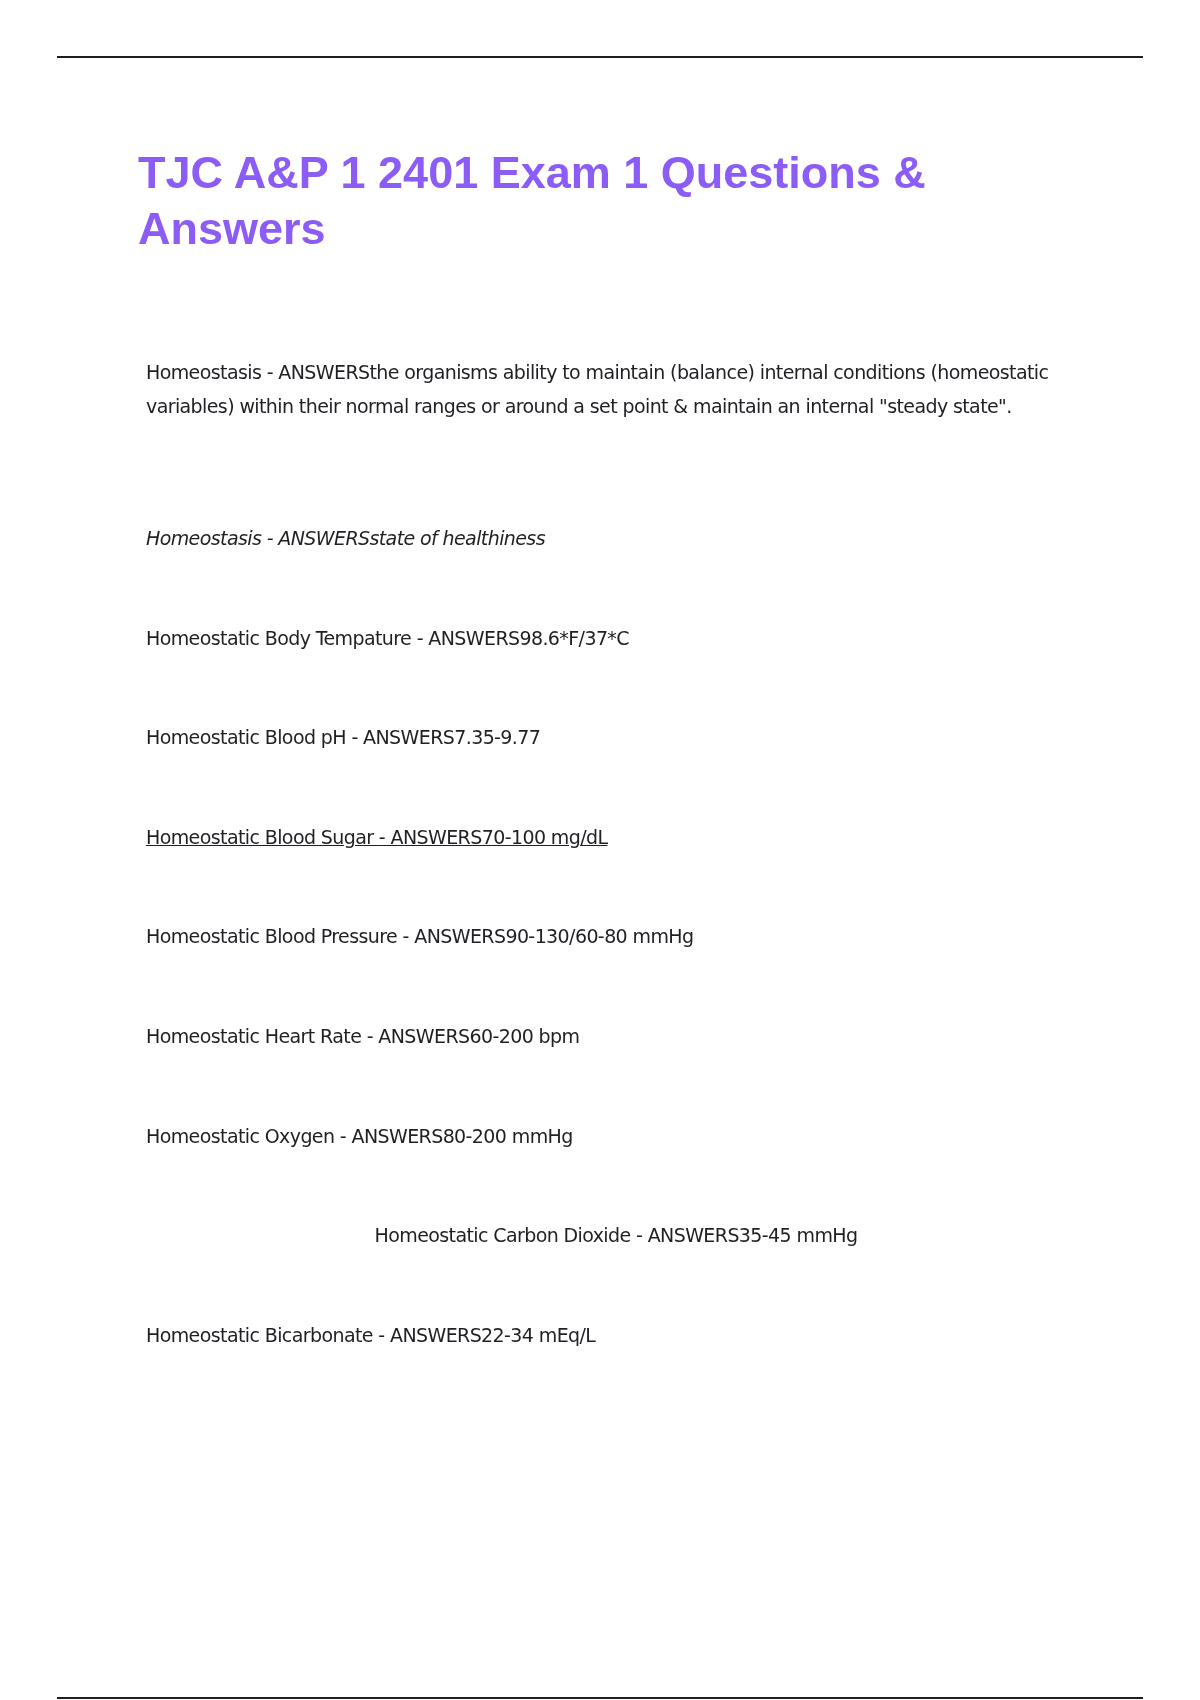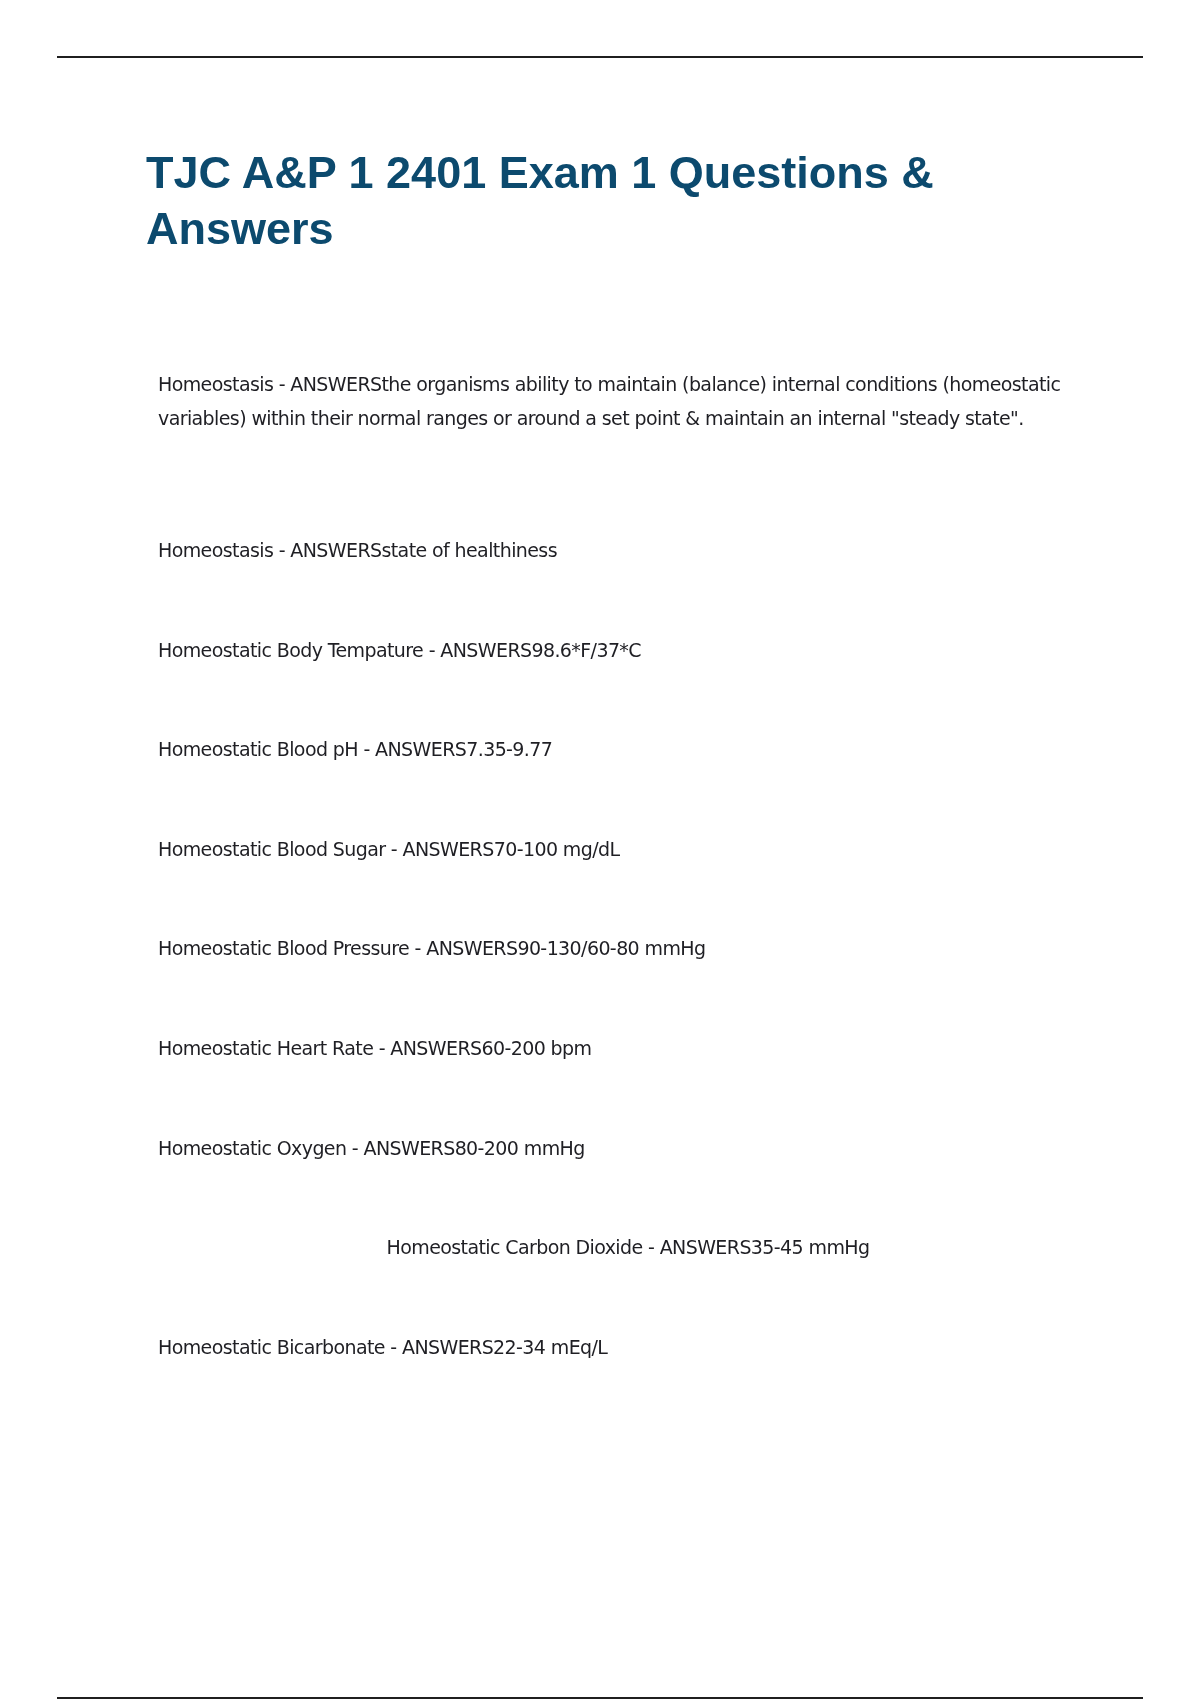--- a/index.html
+++ b/index.html
@@ -18,61 +18,61 @@
       position: absolute;
       left: 57px;
       width: 1086px;
       height: 2px;
       background: #1f1f1f;
     }
     .rule.top { top: 56px; }
     .rule.bottom { top: 1697px; }
     .title {
       position: absolute;
-      left: 146px;
+      left: 138px;
       top: 145px;
       width: 900px;
       margin: 0;
       font-family: "Liberation Sans", sans-serif;
       font-weight: bold;
       font-size: 45px;
       line-height: 56px;
-      color: #0c4a6e;
+      color: #8b5cf6;
     }
     .entries {
       position: absolute;
       left: 146px;
       top: 356px;
       width: 940px;
       font-family: "DejaVu Sans", sans-serif;
       font-size: 19px;
       color: #1f1f24;
     }
     .entry {
       line-height: 33.5px;
-      margin: 12px;
+      margin: 0;
       position: absolute;
       left: 0;
       width: 940px;
       letter-spacing: -0.6px;
     }
   </style>
 </head>
 <body>
 
 <div class="rule top"></div>
 
 <h1 class="title">TJC A&amp;P 1 2401 Exam 1 Questions &amp; Answers</h1>
 
 <div class="entries">
   <p class="entry" style="top:0px;">Homeostasis - ANSWERSthe organisms ability to maintain (balance) internal conditions (homeostatic variables) within their normal ranges or around a set point &amp; maintain an internal "steady state".</p>
-  <p class="entry" style="top:166px;">Homeostasis - ANSWERSstate of healthiness</p>
+  <p class="entry" style="top:166px;font-style:italic;">Homeostasis - ANSWERSstate of healthiness</p>
   <p class="entry" style="top:266px;">Homeostatic Body Tempature - ANSWERS98.6*F/37*C</p>
   <p class="entry" style="top:365px;">Homeostatic Blood pH - ANSWERS7.35-9.77</p>
-  <p class="entry" style="top:465px;">Homeostatic Blood Sugar - ANSWERS70-100 mg/dL</p>
+  <p class="entry" style="top:465px;text-decoration:underline;">Homeostatic Blood Sugar - ANSWERS70-100 mg/dL</p>
   <p class="entry" style="top:564px;">Homeostatic Blood Pressure - ANSWERS90-130/60-80 mmHg</p>
   <p class="entry" style="top:664px;">Homeostatic Heart Rate - ANSWERS60-200 bpm</p>
   <p class="entry" style="top:764px;">Homeostatic Oxygen - ANSWERS80-200 mmHg</p>
   <p class="entry" style="top:863px;text-align:center;">Homeostatic Carbon Dioxide - ANSWERS35-45 mmHg</p>
   <p class="entry" style="top:963px;">Homeostatic Bicarbonate - ANSWERS22-34 mEq/L</p>
 </div>
 
 <div class="rule bottom"></div>
 
 </body></html>

